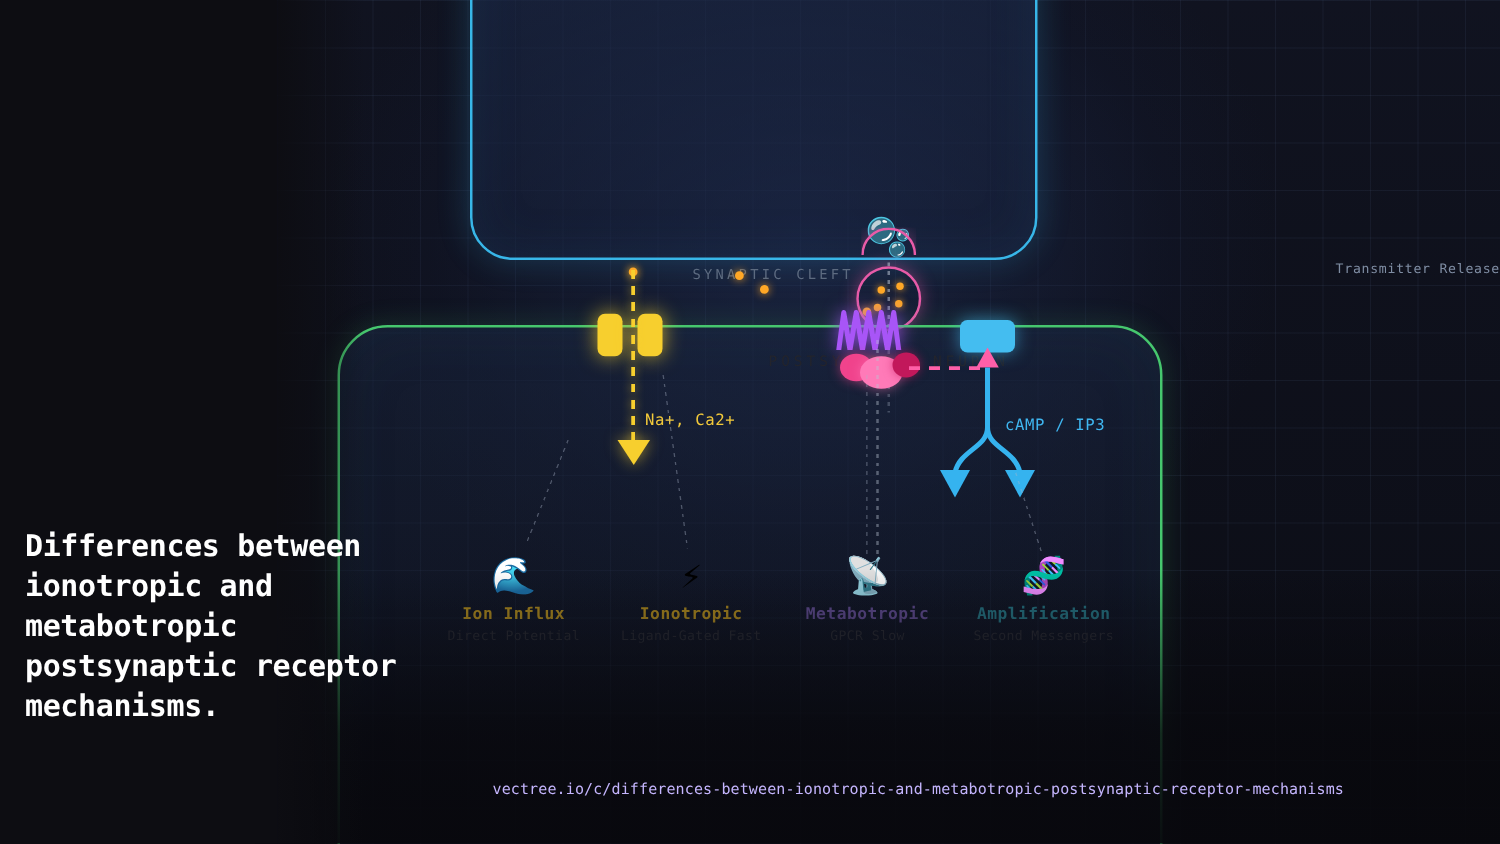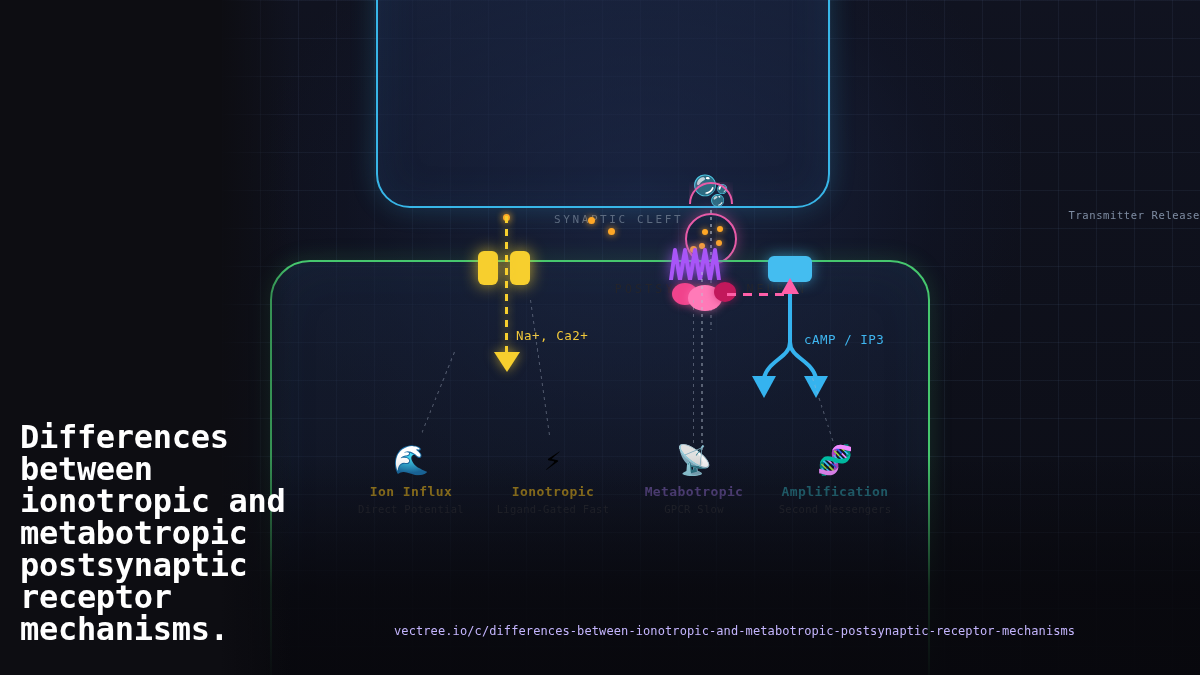--- a/index.html
+++ b/index.html
@@ -166,21 +166,21 @@
   #leftpanel{ position:absolute; left:0; top:0; width:222px; height:675px;
     background:#0d0d12; z-index:20; }
   #brand{ position:absolute; left:22px; top:381px; display:flex; align-items:center; gap:11px; }
   #logo{ width:34px;height:34px;border-radius:10px;
     background:linear-gradient(145deg,#352a66,#251e4a);
     display:flex;align-items:center;justify-content:center;
     box-shadow:0 0 0 1px rgba(140,110,220,.28); }
   #brandname{ font-size:14.5px; font-weight:700; color:#eef1f6; letter-spacing:.4px;
     font-family:"DejaVu Sans Mono","Liberation Mono",monospace; white-space:nowrap; }
   #headline{ position:absolute; left:20px; top:421px; width:330px;
-    font-size:32px; line-height:32px; font-weight:700; color:#ffffff;
+    font-size:24px; line-height:32px; font-weight:700; color:#ffffff;
     letter-spacing:-.3px; z-index:21;
     font-family:"DejaVu Sans Mono","Liberation Mono",monospace; }
 
   
   #url{ position:absolute; left:394px; top:624px; z-index:22;
     font-size:12px; color:#c4b5fd; letter-spacing:.1px; }
 </style>
 </head>
 <body>
 

